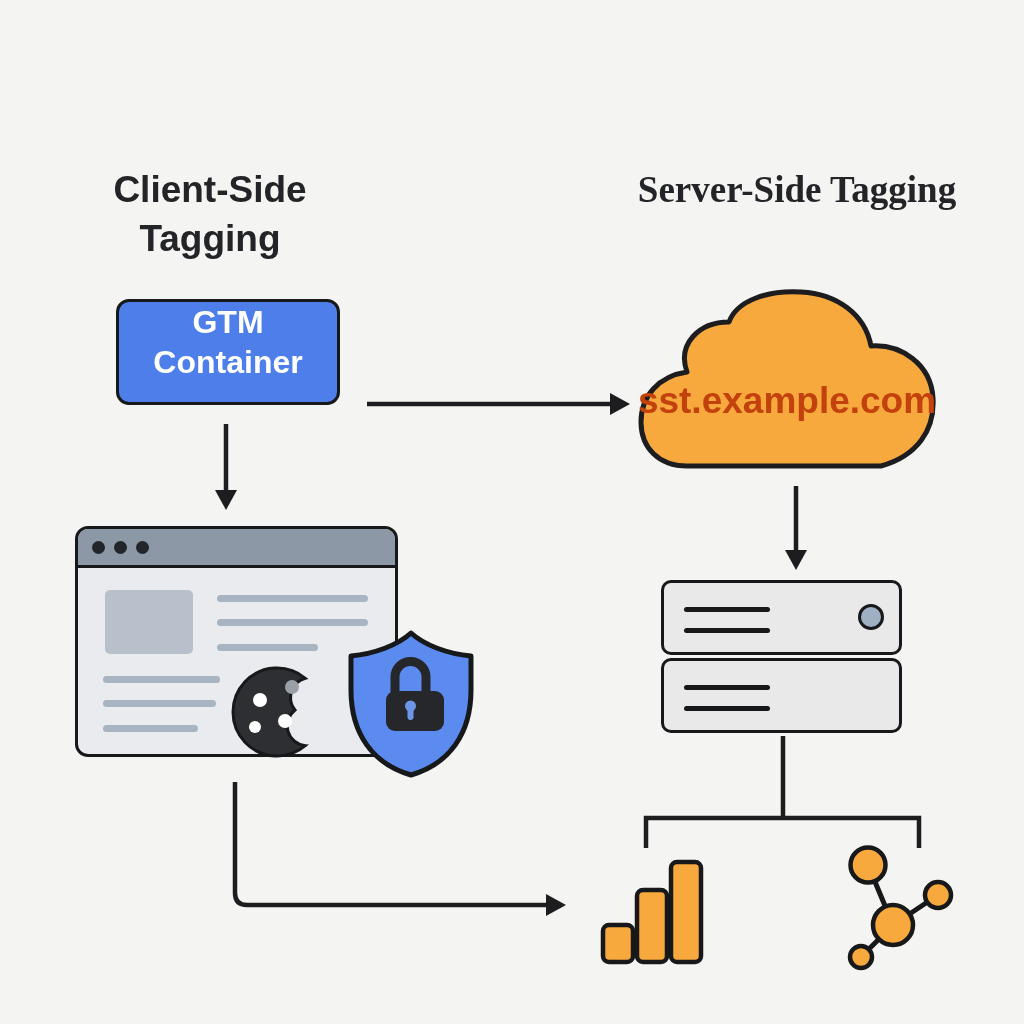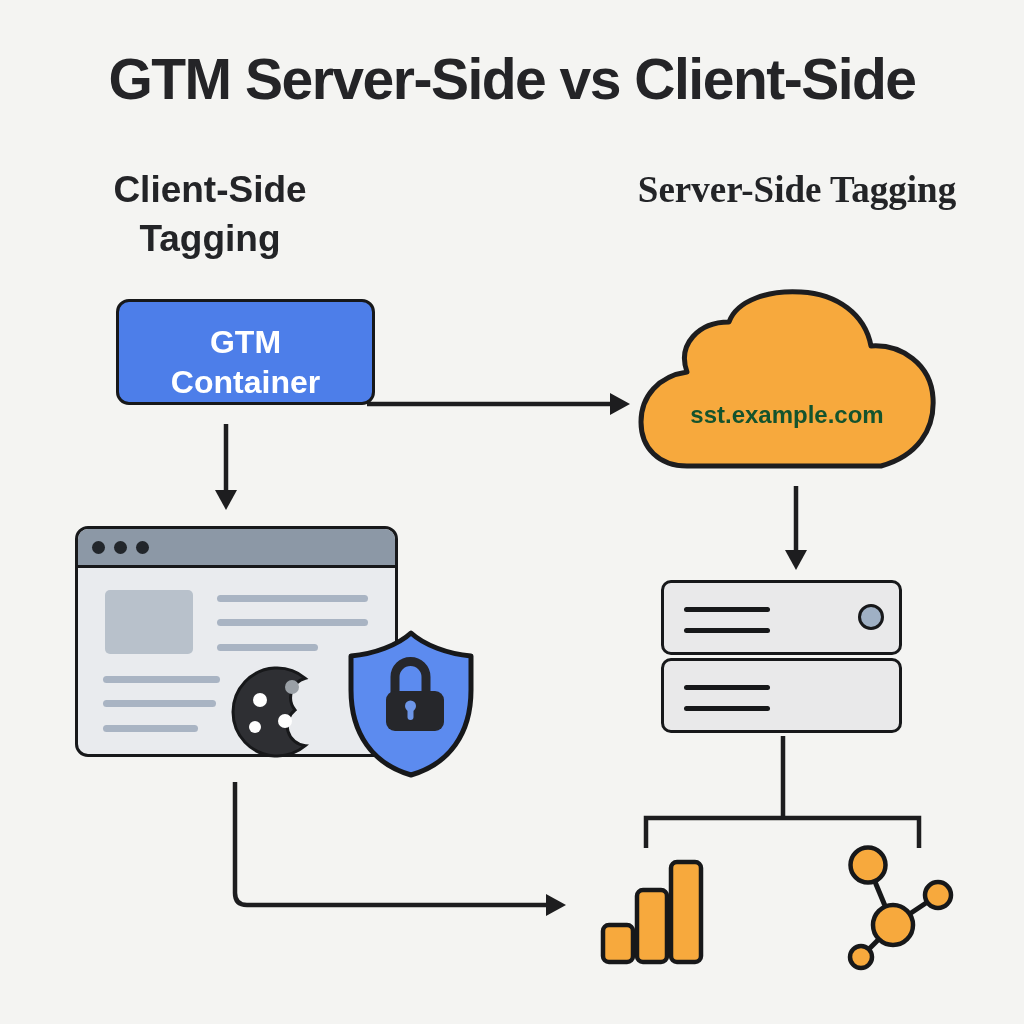--- a/index.html
+++ b/index.html
@@ -16,30 +16,30 @@
     font-size:57px;font-weight:700;letter-spacing:-1.5px;color:#242427;
   }
   .col-heading{
     top:166px;width:340px;text-align:center;
     font-size:37px;font-weight:700;line-height:1.32;color:#232427;
   }
   .col-heading.left{left:40px;}
   .col-heading.right{left:627px;font-family:Liberation Serif, serif;}
   
   .gtm-box{
-    left:116px;top:299px;width:259px;height:106px;box-sizing:border-box;
+    left:116px;top:299px;width:224px;height:106px;box-sizing:border-box;
     background:#4d7ee9;border:3.5px solid #17181a;border-radius:13px;
-    display:flex;align-items:flex-end;justify-content:center;text-align:center;
+    display:flex;align-items:flex-start;justify-content:center;text-align:center;
     font-size:32px;font-weight:700;line-height:1.25;color:#ffffff;
   }
   .gtm-box .lbl{width:200px;}
   
   .cloud-label{
-    left:633px;top:401px;width:308px;text-align:center;
-    font-size:24px;font-weight:700;color:#14532d;
+    left:633px;top:380px;width:308px;text-align:center;
+    font-size:37px;font-weight:700;color:#c2410c;
   }
   
   .browser{
     left:75px;top:526px;width:323px;height:231px;box-sizing:border-box;
     background:#e9ebee;border:3.5px solid #17181a;border-radius:13px;overflow:hidden;
   }
   .browser .titlebar{
     position:absolute;left:0;top:0;right:0;height:36px;
     background:#8c98a6;border-bottom:3px solid #17181a;
     display:flex;align-items:center;padding-left:14px;gap:9px;
@@ -60,21 +60,20 @@
     position:absolute;right:15px;top:21px;width:26px;height:26px;box-sizing:border-box;
     background:#9fb0c4;border:3.5px solid #17181a;border-radius:50%;
   }
   svg{display:block;}
 </style>
 </head>
 <body>
 
 <div id="canvas">
 
-  <div class="abs main-title">GTM Server-Side vs Client-Side</div>
 
   <div class="abs col-heading left">Client-Side Tagging</div>
   <div class="abs col-heading right">Server-Side Tagging</div>
 
   <svg class="abs" style="left:0;top:0;" width="1024" height="1024" viewBox="0 0 1024 1024">
     <g stroke="#1d1d1f" stroke-width="4.5" fill="none">
 
       <line x1="367" y1="404" x2="611" y2="404"></line>
 
       <line x1="226" y1="424" x2="226" y2="491"></line>

